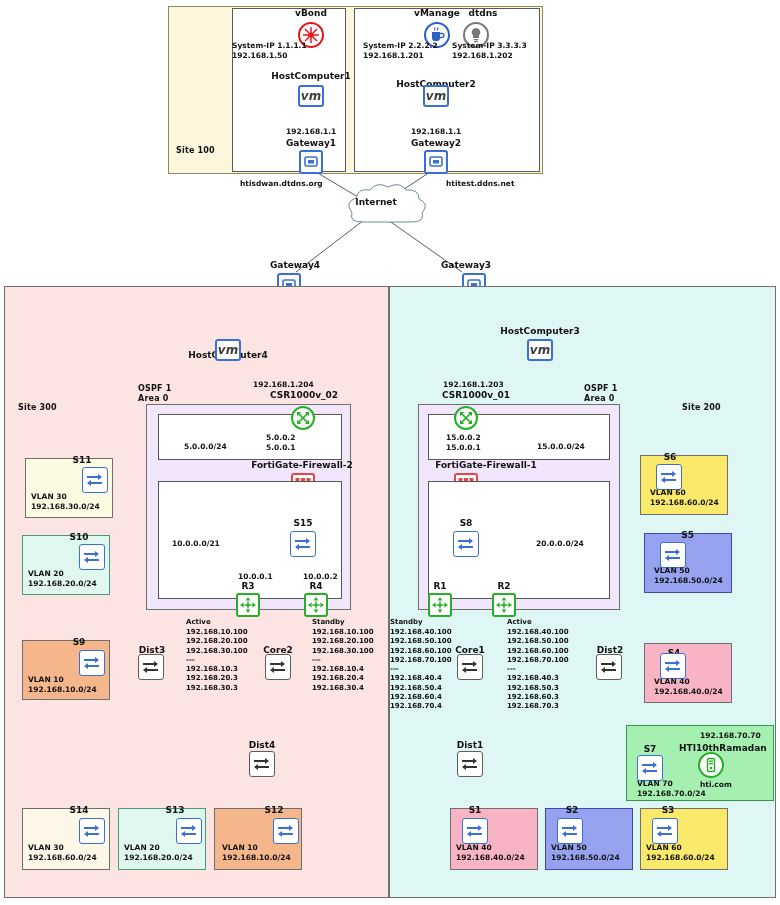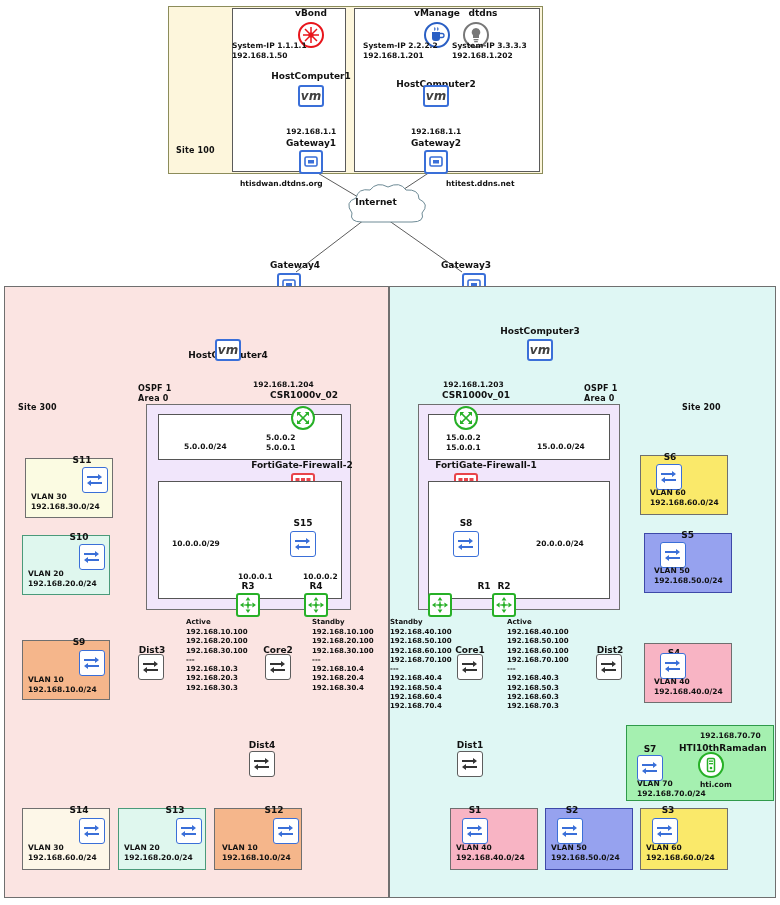--- a/index.html
+++ b/index.html
@@ -272,21 +272,21 @@
           <rect x="10" y="7.5" width="7.5" height="3"></rect>
       <rect x="2.5" y="12" width="4" height="2.5"></rect>
           <rect x="8" y="12" width="4" height="2.5"></rect>
           <rect x="13.5" y="12" width="4" height="2.5"></rect>
         </g>
     </svg>
   </div>
   <div class="vtxt" style="left:266px;top:497px;">10.0.0.3</div>
 
   <div class="zone" style="left:158px;top:481px;width:184px;height:118px;background:#ffffff;border:1px solid #555;"></div>
-  <div class="vtxt" style="left:172px;top:539px;">10.0.0.0/29</div>
+  <div class="vtxt" style="left:172px;top:539px;">10.0.0.0/21</div>
 
   <div class="nlabel" style="left:273px;top:518px;width:60px;">S15</div>
   <div class="icon sw" style="left:290px;top:531px;">
     <svg class="gl" width="23" height="23" viewBox="0 0 23 23">
       <g fill="#3a6fd8">
           <path d="M4 8 h11 v-2 l4 3 l-4 3 v-2 h-11 Z"></path>
           <path d="M19 16 h-11 v2 l-4 -3 l4 -3 v2 h11 Z"></path>
         </g>
     </svg>
   </div>
@@ -429,21 +429,21 @@
   <div class="nlabel" style="left:436px;top:518px;width:60px;">S8</div>
   <div class="icon sw" style="left:453px;top:531px;">
     <svg class="gl" width="23" height="23" viewBox="0 0 23 23">
       <g fill="#3a6fd8">
           <path d="M4 8 h11 v-2 l4 3 l-4 3 v-2 h-11 Z"></path>
           <path d="M19 16 h-11 v2 l-4 -3 l4 -3 v2 h11 Z"></path>
         </g>
     </svg>
   </div>
 
-  <div class="nlabel" style="left:418px;top:581px;width:44px;padding-left:44px;">R1</div>
+  <div class="nlabel" style="left:418px;top:581px;width:44px;">R1</div>
   <div class="icon rtr" style="left:428px;top:593px;">
     <svg class="gl" width="20" height="20" viewBox="0 0 20 20">
       <g fill="#27b027">
           <path d="M10 2 l2.4 3.6 h-4.8 Z"></path>
           <path d="M10 18 l-2.4 -3.6 h4.8 Z"></path>
       <path d="M2 10 l3.6 -2.4 v4.8 Z"></path>
           <path d="M18 10 l-3.6 2.4 v-4.8 Z"></path>
       <circle cx="10" cy="10" r="1.6"></circle>
         </g>
       <g stroke="#27b027" stroke-width="1.3">

